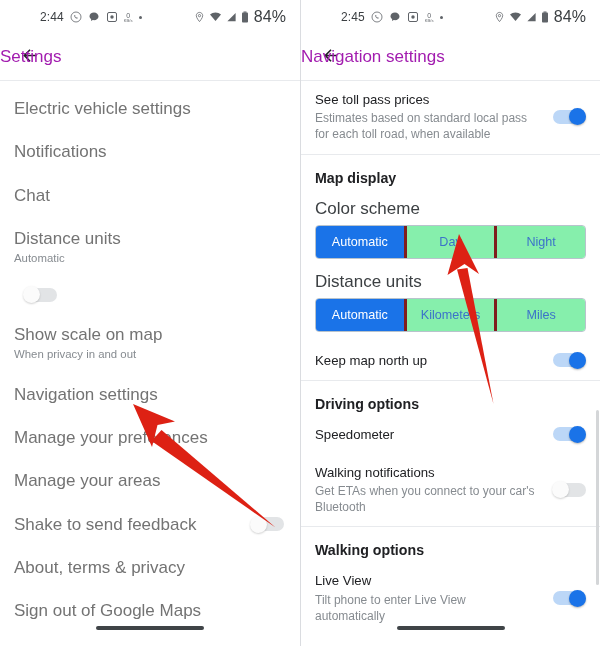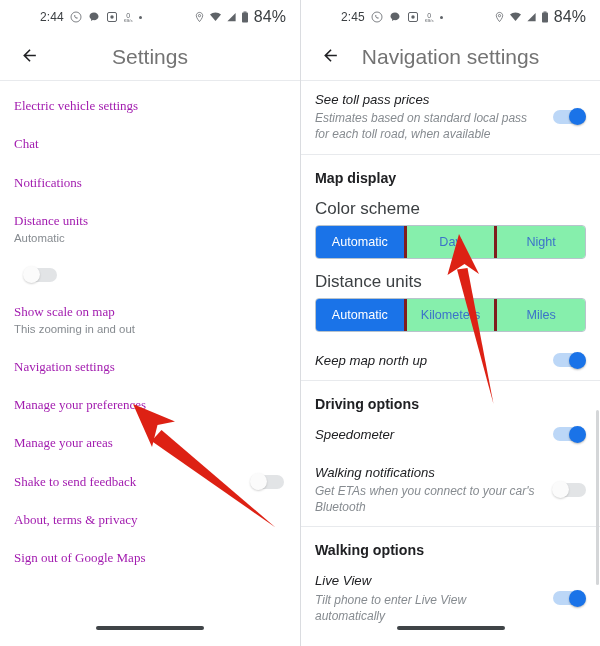--- a/index.html
+++ b/index.html
@@ -49,38 +49,37 @@
     position: relative;
   }
   .back-btn {
     width: 26px; height: 26px;
     display: flex; align-items: center; justify-content: center;
     cursor: pointer;
   }
   .appbar-title {
     position: absolute;
     left: 0; right: 0;
-    text-align: center;
-    font-size: 21px;
-    color: #737373;
+    font-size: 17px;
+    color: #a21caf;
     pointer-events: none;
   }
   .appbar-sep { height: 1px; background: #e8eaed; }
 
   
   .list { padding-top: 6px; }
   .list-item {
     padding: 11px 16px 11px 14px;
     display: flex;
     align-items: center;
     min-height: 34px;
     cursor: pointer;
   }
   .li-texts { flex: 1 1 auto; }
-  .li-title { font-size: 13px; color: #a21caf; line-height: 1.25; font-family: Liberation Serif, serif; }
+  .li-title { font-size: 17px; color: #737373; line-height: 1.25; }
   .li-sub { font-size: 11.4px; color: #868b90; line-height: 1.3; margin-top: 2px; }
 
   
   .toggle {
     width: 33px; height: 14px;
     border-radius: 7px;
     position: relative;
     flex: 0 0 auto;
     margin-left: 10px;
     cursor: pointer;
@@ -98,21 +97,21 @@
   .toggle.on .knob { left: 16px; background: #1a73e8; box-shadow: 0 1px 2px rgba(0,0,0,0.28); }
 
   
   .content { position: relative; }
   .row {
     padding: 10px 14px 11px 14px;
     display: flex;
     align-items: center;
     cursor: pointer;
   }
-  .row-texts { flex: 1 1 auto; padding-right: 6px; font-style: italic; }
+  .row-texts { flex: 1 1 auto; padding-right: 6px; }
   .row-title { font-size: 13.2px; color: #202124; line-height: 1.3; }
   .row-sub { font-size: 12px; color: #868b90; line-height: 1.35; margin-top: 2px; }
   .section-divider { height: 1px; background: #e8eaed; }
   .section-head {
     font-size: 14.2px;
     font-weight: bold;
     color: #202124;
     padding: 15px 7px 4px 14px;
   }
   .field-label {
@@ -248,47 +247,47 @@
     <div class="list">
 
       <div class="list-item">
         <div class="li-texts">
           <div class="li-title">Electric vehicle settings</div>
         </div>
       </div>
 
       <div class="list-item">
         <div class="li-texts">
+          <div class="li-title">Notifications</div>
+        </div>
+      </div>
+
+      <div class="list-item">
+        <div class="li-texts">
           <div class="li-title">Chat</div>
-        </div>
-      </div>
-
-      <div class="list-item">
-        <div class="li-texts">
-          <div class="li-title">Notifications</div>
         </div>
       </div>
 
       <div class="list-item">
         <div class="li-texts">
           <div class="li-title">Distance units</div>
           <div class="li-sub">Automatic</div>
         </div>
       </div>
 
       <div class="list-item">
         <div class="toggle off">
           <div class="knob"></div>
         </div>
       </div>
 
       <div class="list-item">
         <div class="li-texts">
           <div class="li-title">Show scale on map</div>
-          <div class="li-sub">This zooming in and out</div>
+          <div class="li-sub">When privacy in and out</div>
         </div>
       </div>
 
       <div class="list-item">
         <div class="li-texts">
           <div class="li-title">Navigation settings</div>
         </div>
       </div>
 
       <div class="list-item">

